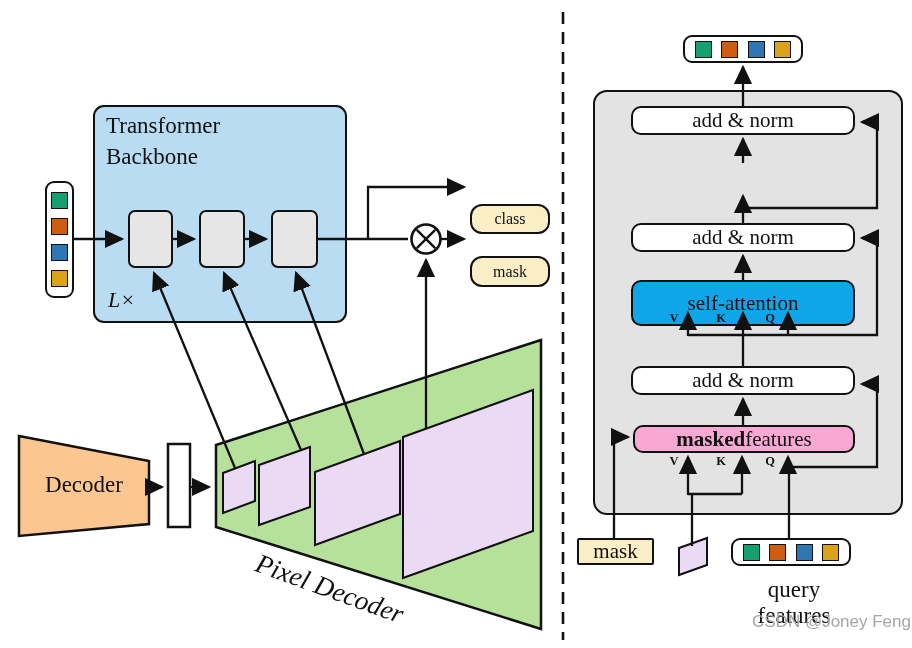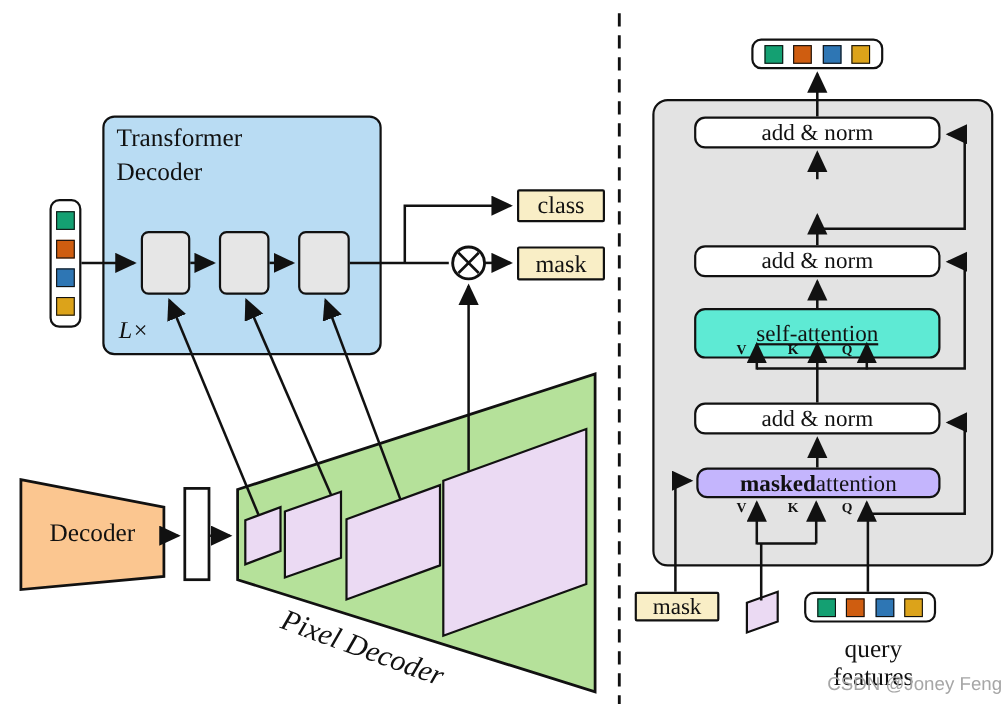--- a/index.html
+++ b/index.html
@@ -2,21 +2,21 @@
 <html><head>
 <meta charset="utf-8">
 <style>
   html,body{margin:0;padding:0;background:#ffffff;}
   #canvas{position:relative;width:912px;height:648px;background:#ffffff;overflow:hidden;
           font-family:"Liberation Serif", serif;color:#111;}
   .abs{position:absolute;box-sizing:border-box;}
   .box{position:absolute;box-sizing:border-box;border:2.5px solid #111;background:#fff;
        display:flex;align-items:center;justify-content:center;}
   .pill{border-radius:10px;font-size:21px;}
-  .lbl{border-radius:2px;font-size:22px;}
+  .lbl{border-radius:12px;font-size:16px;margin-top:32px;}
   .smallbox{border-radius:7px;}
   .tokenbox{border-radius:9px;background:#fff;display:flex;align-items:center;justify-content:space-evenly;}
   .tokencol{flex-direction:column;}
   .sq{display:block;width:17px;height:17px;border:1.6px solid #111;box-sizing:border-box;}
   .vkq{position:absolute;font-size:12.5px;font-weight:bold;width:16px;text-align:center;}
   .caption{position:absolute;font-size:23px;text-align:center;line-height:1.15;}
   svg{position:absolute;left:0;top:0;pointer-events:none;}
   #shape-layer{z-index:1;}
   .layer2{z-index:2;}
   #line-layer{z-index:3;}
@@ -38,21 +38,21 @@
     <polygon points="403,437 533,390 533,531 403,578" stroke="#111" stroke-width="2" fill="#ebdaf3"></polygon>
 
     <polygon points="19,436 149,461 149,524 19,536" stroke="#111" stroke-width="2.5" fill="#fbc690"></polygon>
 
     <rect x="168" y="444" width="22" height="83" fill="#ffffff" stroke="#111" stroke-width="2.5"></rect>
 
     <polygon points="679,548 707,538 707,565 679,575" stroke="#111" stroke-width="2" fill="#ebdaf3"></polygon>
   </svg>
 
   <div class="box layer2" style="left: 93px; top: 105px; width: 254px; height: 218px; border-radius: 11px; background-color: rgb(185, 220, 243);"></div>
-  <div class="abs layer2" style="left:106px;top:110px;width:180px;font-size:23px;line-height:1.35;">Transformer Decoder</div>
+  <div class="abs layer2" style="left:106px;top:110px;width:180px;font-size:23px;line-height:1.35;">Transformer Backbone</div>
   <div class="abs layer2" style="left:108px;top:287px;font-size:22px;font-style:italic;">L×</div>
 
   <div class="box smallbox layer2" style="left: 128px; top: 210px; width: 45px; height: 58px; background-color: rgb(230, 230, 230);"></div>
   <div class="box smallbox layer2" style="left: 199px; top: 210px; width: 46px; height: 58px; background-color: rgb(230, 230, 230);"></div>
   <div class="box smallbox layer2" style="left: 271px; top: 210px; width: 47px; height: 58px; background-color: rgb(230, 230, 230);"></div>
 
   <div class="box tokenbox tokencol layer2" style="left:45px;top:181px;width:29px;height:117px;">
     <span class="sq" style="background-color: rgb(20, 160, 114);"></span>
     <span class="sq" style="background-color: rgb(207, 93, 16);"></span>
     <span class="sq" style="background-color: rgb(46, 118, 180);"></span>
@@ -64,25 +64,25 @@
 
   <div class="abs layer2" style="left:24px;top:472px;width:120px;font-size:23px;text-align:center;">Decoder</div>
 
   <div class="abs layer4" style="left:262px;top:548px;width:220px;font-size:27px;font-style:italic;
        transform:rotate(20deg);transform-origin:0 0;">Pixel Decoder</div>
 
   <div class="box layer2" style="left: 593px; top: 90px; width: 310px; height: 425px; border-radius: 14px; background-color: rgb(227, 227, 227);"></div>
 
   <div class="box pill layer2" style="left:631px;top:106px;width:224px;height:29px;">add &amp; norm</div>
   <div class="box pill layer2" style="left:631px;top:223px;width:224px;height:29px;">add &amp; norm</div>
-  <div class="box pill layer2" style="left: 631px; top: 280px; width: 224px; height: 46px; background-color: #5eead4; text-decoration: underline;">self-attention</div>
+  <div class="box pill layer2" style="left: 631px; top: 280px; width: 224px; height: 46px; background-color: #0ea5e9;">self-attention</div>
   <div class="box pill layer2" style="left:631px;top:366px;width:224px;height:29px;">add &amp; norm</div>
-  <div class="box pill layer2" style="left: 633px; top: 425px; width: 222px; height: 28px; background-color: #c4b5fd;">
+  <div class="box pill layer2" style="left: 633px; top: 425px; width: 222px; height: 28px; background-color: #f9a8d4;">
     <b>masked</b>
-      <span> attention</span>
+      <span> features</span>
   </div>
 
   <div class="vkq layer2" style="left:666px;top:311px;">V</div>
   <div class="vkq layer2" style="left:713px;top:311px;">K</div>
   <div class="vkq layer2" style="left:762px;top:311px;">Q</div>
 
   <div class="vkq layer2" style="left:666px;top:454px;">V</div>
   <div class="vkq layer2" style="left:713px;top:454px;">K</div>
   <div class="vkq layer2" style="left:762px;top:454px;">Q</div>
 

